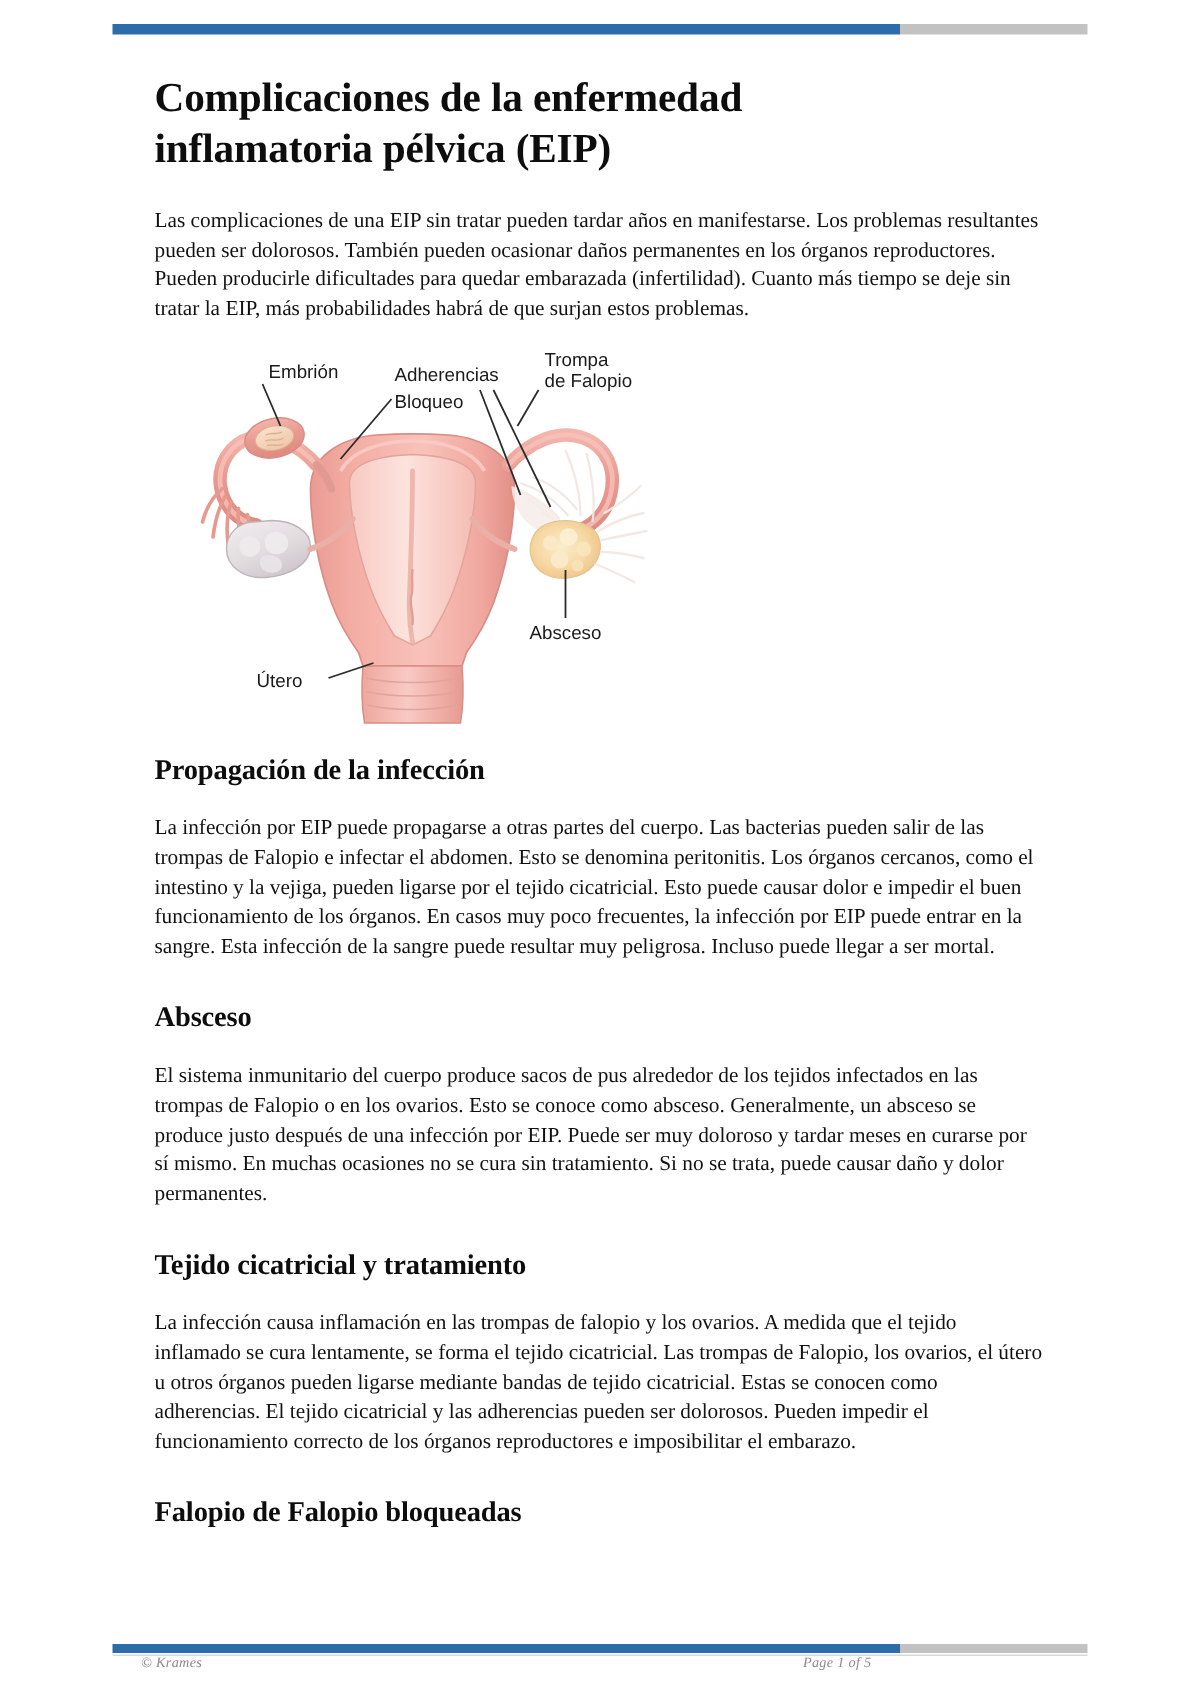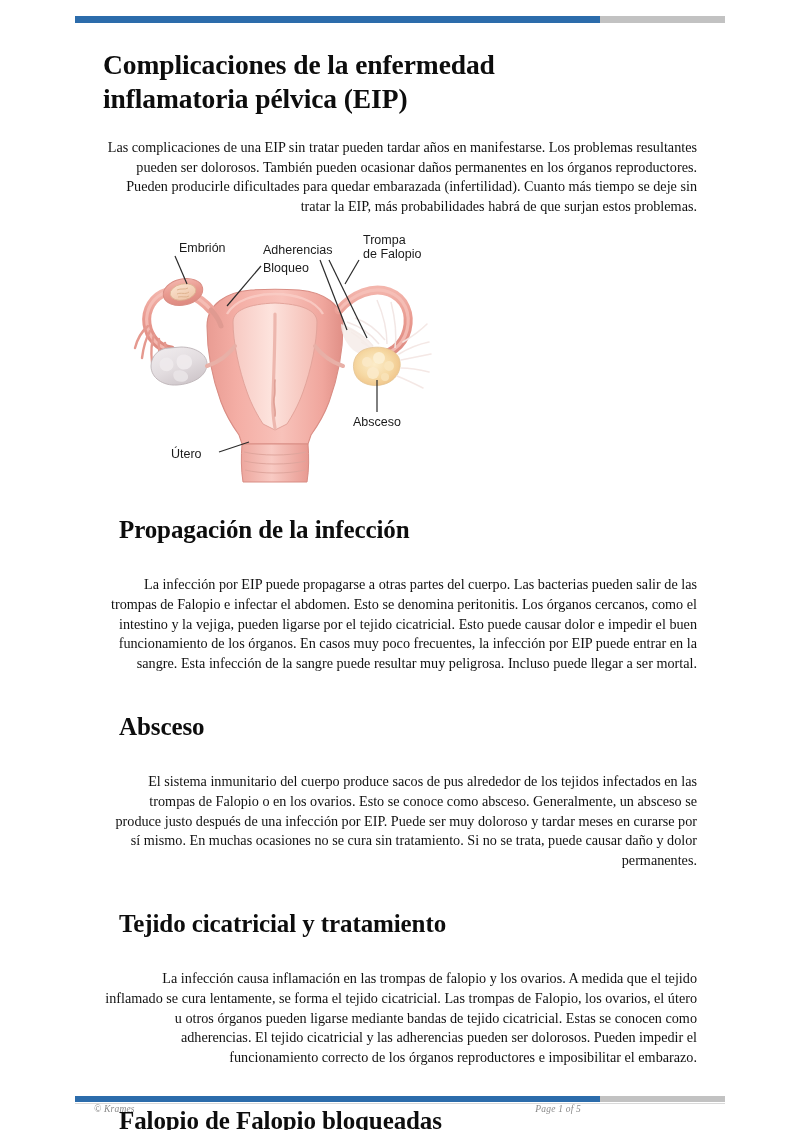--- a/index.html
+++ b/index.html
@@ -83,34 +83,34 @@
     line-height: 34px;
     margin: 0 0 0 0;
     letter-spacing: -0.1px;
     color: #0d0d0d;
     max-width: 470px;
   }
 
   h2.section-title {
     font-family: "Liberation Serif", "DejaVu Serif", serif;
     font-weight: bold;
-    font-size: 25px;
+    font-size: 19px;
     line-height: 24px;
-    margin: 16px;
+    margin: 0;
     color: #0d0d0d;
     letter-spacing: -0.1px;
   }
 
   p.body-text {
     font-family: "Liberation Serif", "DejaVu Serif", serif;
     font-size: 14.2px;
     line-height: 19.6px;
     margin: 0;
     color: #111111;
-    text-align: right;
+    text-align: left;
   }
 
   .sp-title-intro { height: 22px; }
   .sp-intro-fig   { height: 14px; }
   .sp-fig-h2      { height: 10px; }
   .sp-h2-p        { height: 17px; }
   .sp-p-h2        { height: 26px; }
 
   
   .figure-wrap {

